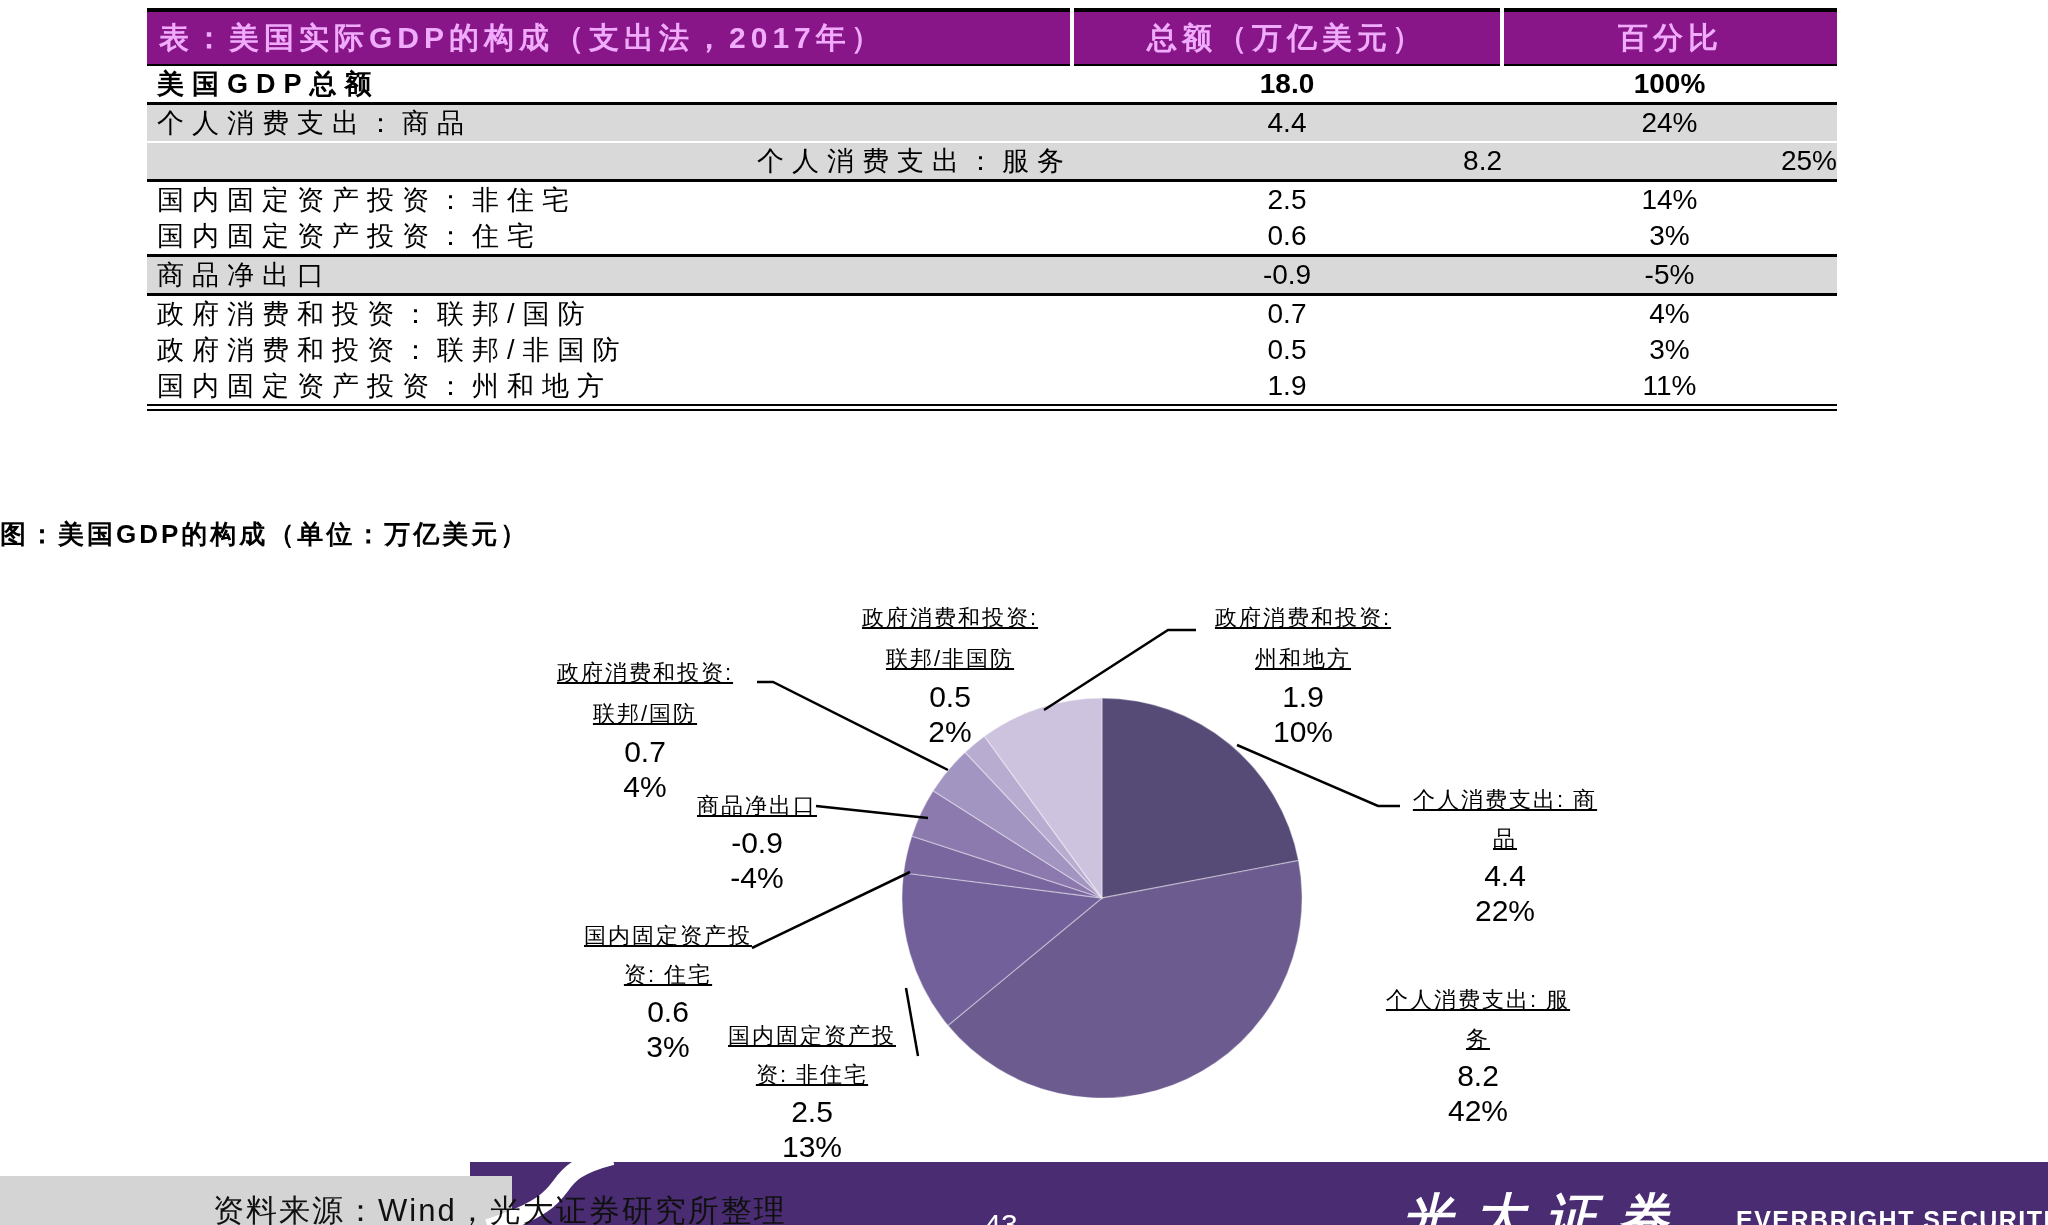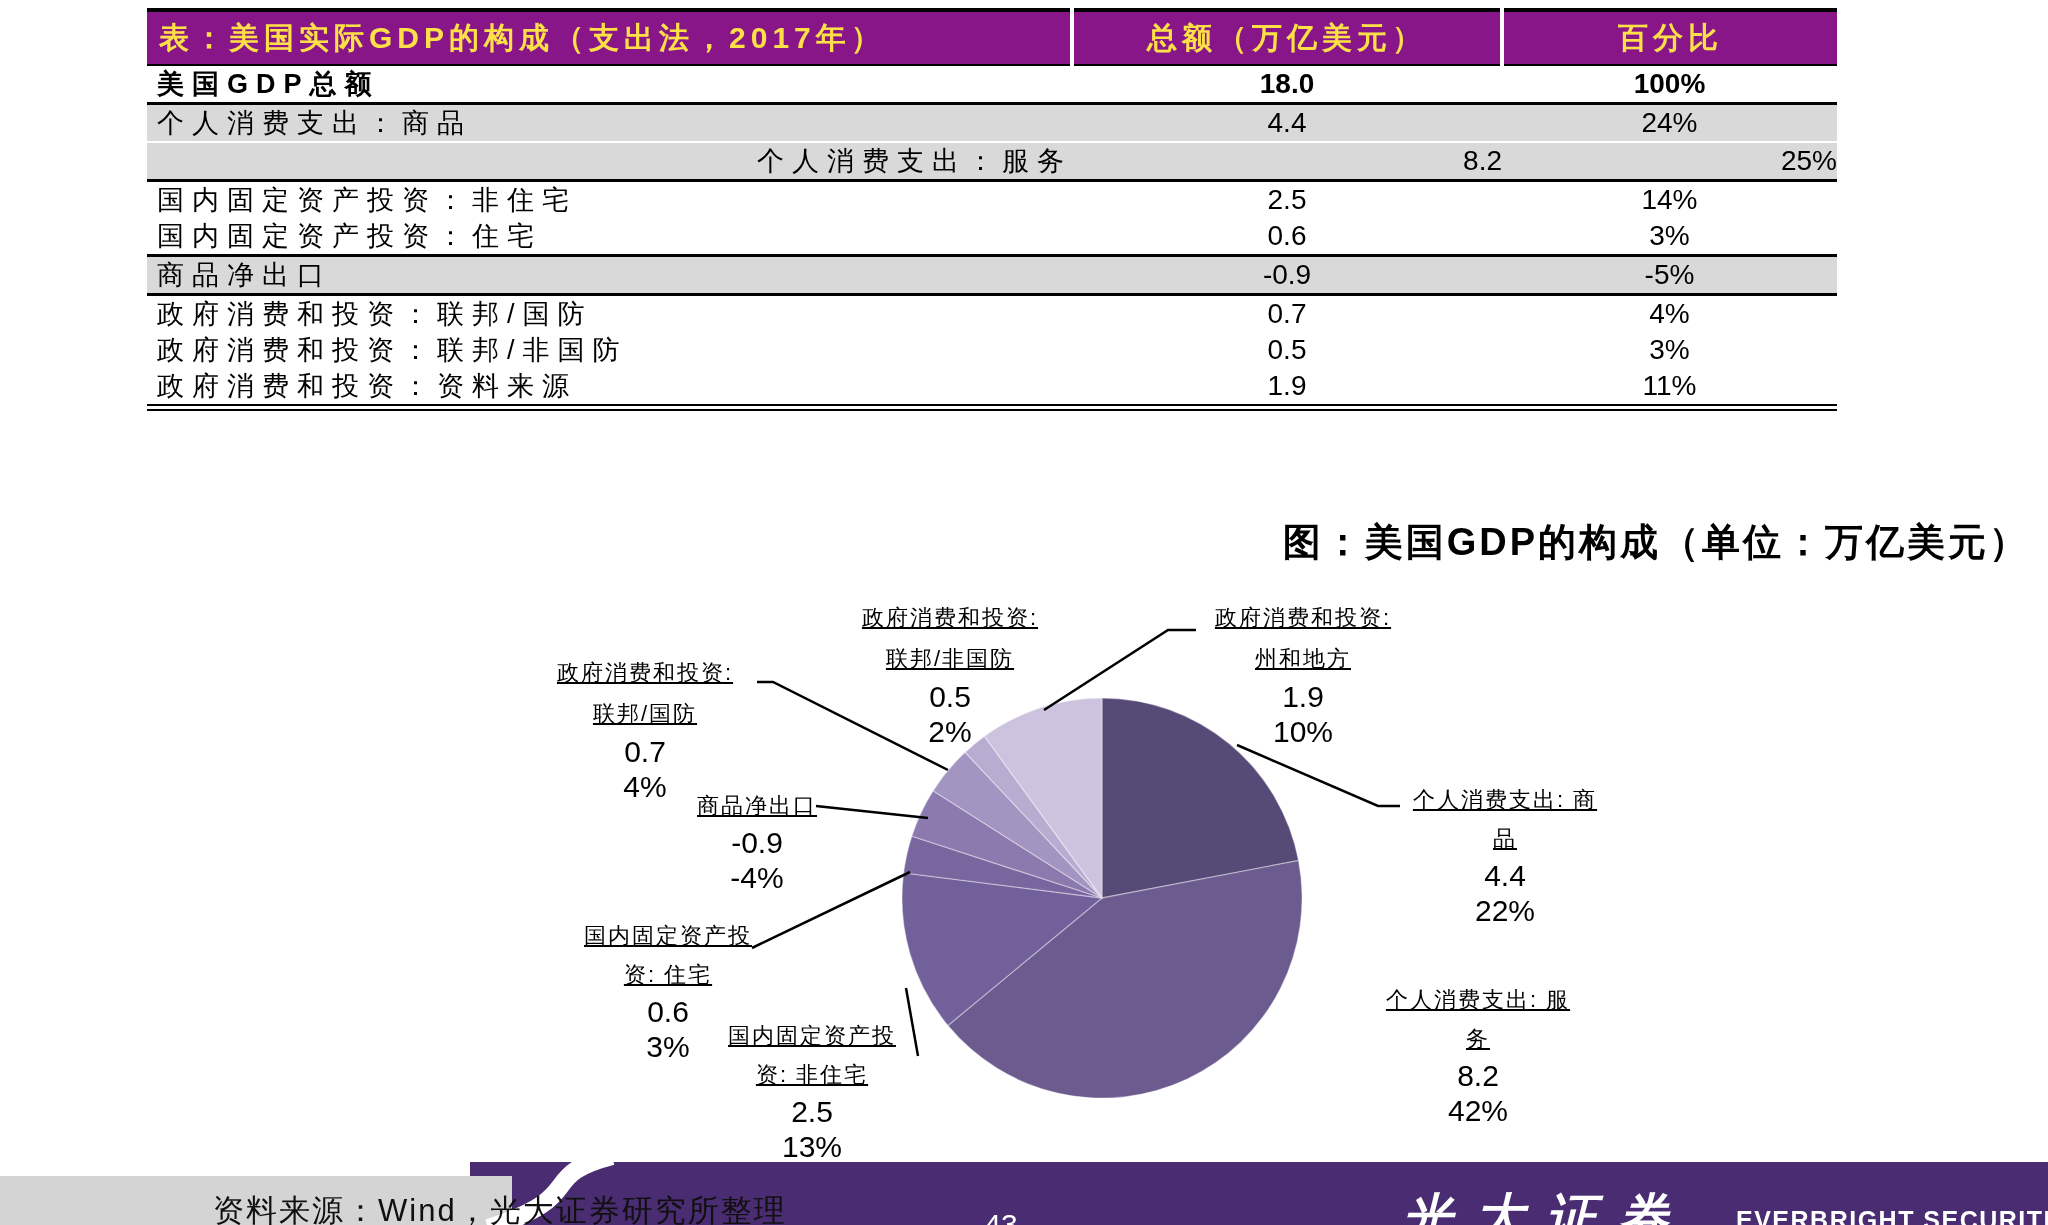--- a/index.html
+++ b/index.html
@@ -8,40 +8,40 @@
     overflow:hidden; font-family:"Liberation Sans", sans-serif; color:#000;
   }
   
   .gdp-table{
     position:absolute; left:147px; top:8px; width:1690px;
     border-collapse:collapse; table-layout:fixed;
     border-top:4px solid #000;
   }
   .gdp-table col.c1{width:925px;} .gdp-table col.c2{width:430px;} .gdp-table col.c3{width:335px;}
   .gdp-table th{
-    background:var(--header-purple,#881688); color:#fde047; height:52px;
+    background:var(--header-purple,#881688); color:#f0abfc; height:52px;
     font-size:30px; font-weight:bold; letter-spacing:5px;
     border-bottom:2px solid #000; padding:0 0 0 12px; text-align:left;
   }
   .gdp-table th.num{ text-align:center; padding:0; border-left:4px solid #fff;}
   .gdp-table td{
     height:34px; font-size:27px; padding:0; vertical-align:middle;
     letter-spacing:8px; text-align:left; padding-left:10px;
     font-family:"Liberation Sans", sans-serif;
   }
   .gdp-table td.num{ text-align:center; letter-spacing:0; padding-left:0; font-size:28px;}
   .gdp-table tr.shaded td{ background:var(--row-gray,#D9D9D9); }
   .gdp-table tr.bold td{ font-weight:bold;margin-top:29px; }
   .gdp-table tr.sep td{ border-bottom:3px solid #000; }
   .gdp-table tr.wsep td{ border-top:2px solid #fff;text-align:right; }
   .gdp-table tr.last td{ border-bottom:7px double #000; }
   
   .chart-title{
-    position:absolute; left:0; top:517px; width:2030px; text-align:right;
-    font-size:38px; font-weight:bold; letter-spacing:3px;
+    position:absolute; left:0; top:517px; width:2030px; text-align:left;
+    font-size:26px; font-weight:bold; letter-spacing:3px;
   }
   .overlay-svg{ position:absolute; left:0; top:0; width:2048px; height:1225px; pointer-events:none;}
   .clabel{ position:absolute; transform:translateX(-50%); text-align:center; white-space:nowrap;}
   .cl-cn{ font-size:22px; height:39px; line-height:39px; letter-spacing:2px;text-decoration:underline;}
   .cl-num{ font-size:30px; height:35px; line-height:35px; font-family:"Liberation Sans", sans-serif;}
   .tall .cl-cn{ height:41px; line-height:41px;}
   
   .footer-band{ position:absolute; left:470px; top:1162px; width:1578px; height:63px; background:var(--footer-purple,#4A2C72);}
   .source-box{ position:absolute; left:0; top:1176px; width:512px; height:49px; background:#d4d4d4;}
   .source-text{ position:absolute; left:213px; top:1190px; font-size:31px; letter-spacing:2px; color:#101010; white-space:nowrap;}
@@ -110,21 +110,21 @@
           <td>政府消费和投资：联邦/国防</td>
           <td class="num">0.7</td>
           <td class="num">4%</td>
         </tr>
         <tr>
           <td>政府消费和投资：联邦/非国防</td>
           <td class="num">0.5</td>
           <td class="num">3%</td>
         </tr>
         <tr class="last">
-          <td>政府消费和投资：资料来源</td>
+          <td>国内固定资产投资：州和地方</td>
           <td class="num">1.9</td>
           <td class="num">11%</td>
         </tr>
       </tbody>
   </table>
 
   <div class="chart-title">图：美国GDP的构成（单位：万亿美元）</div>
 
   <div class="footer-band"></div>
   <div class="source-box"></div>

